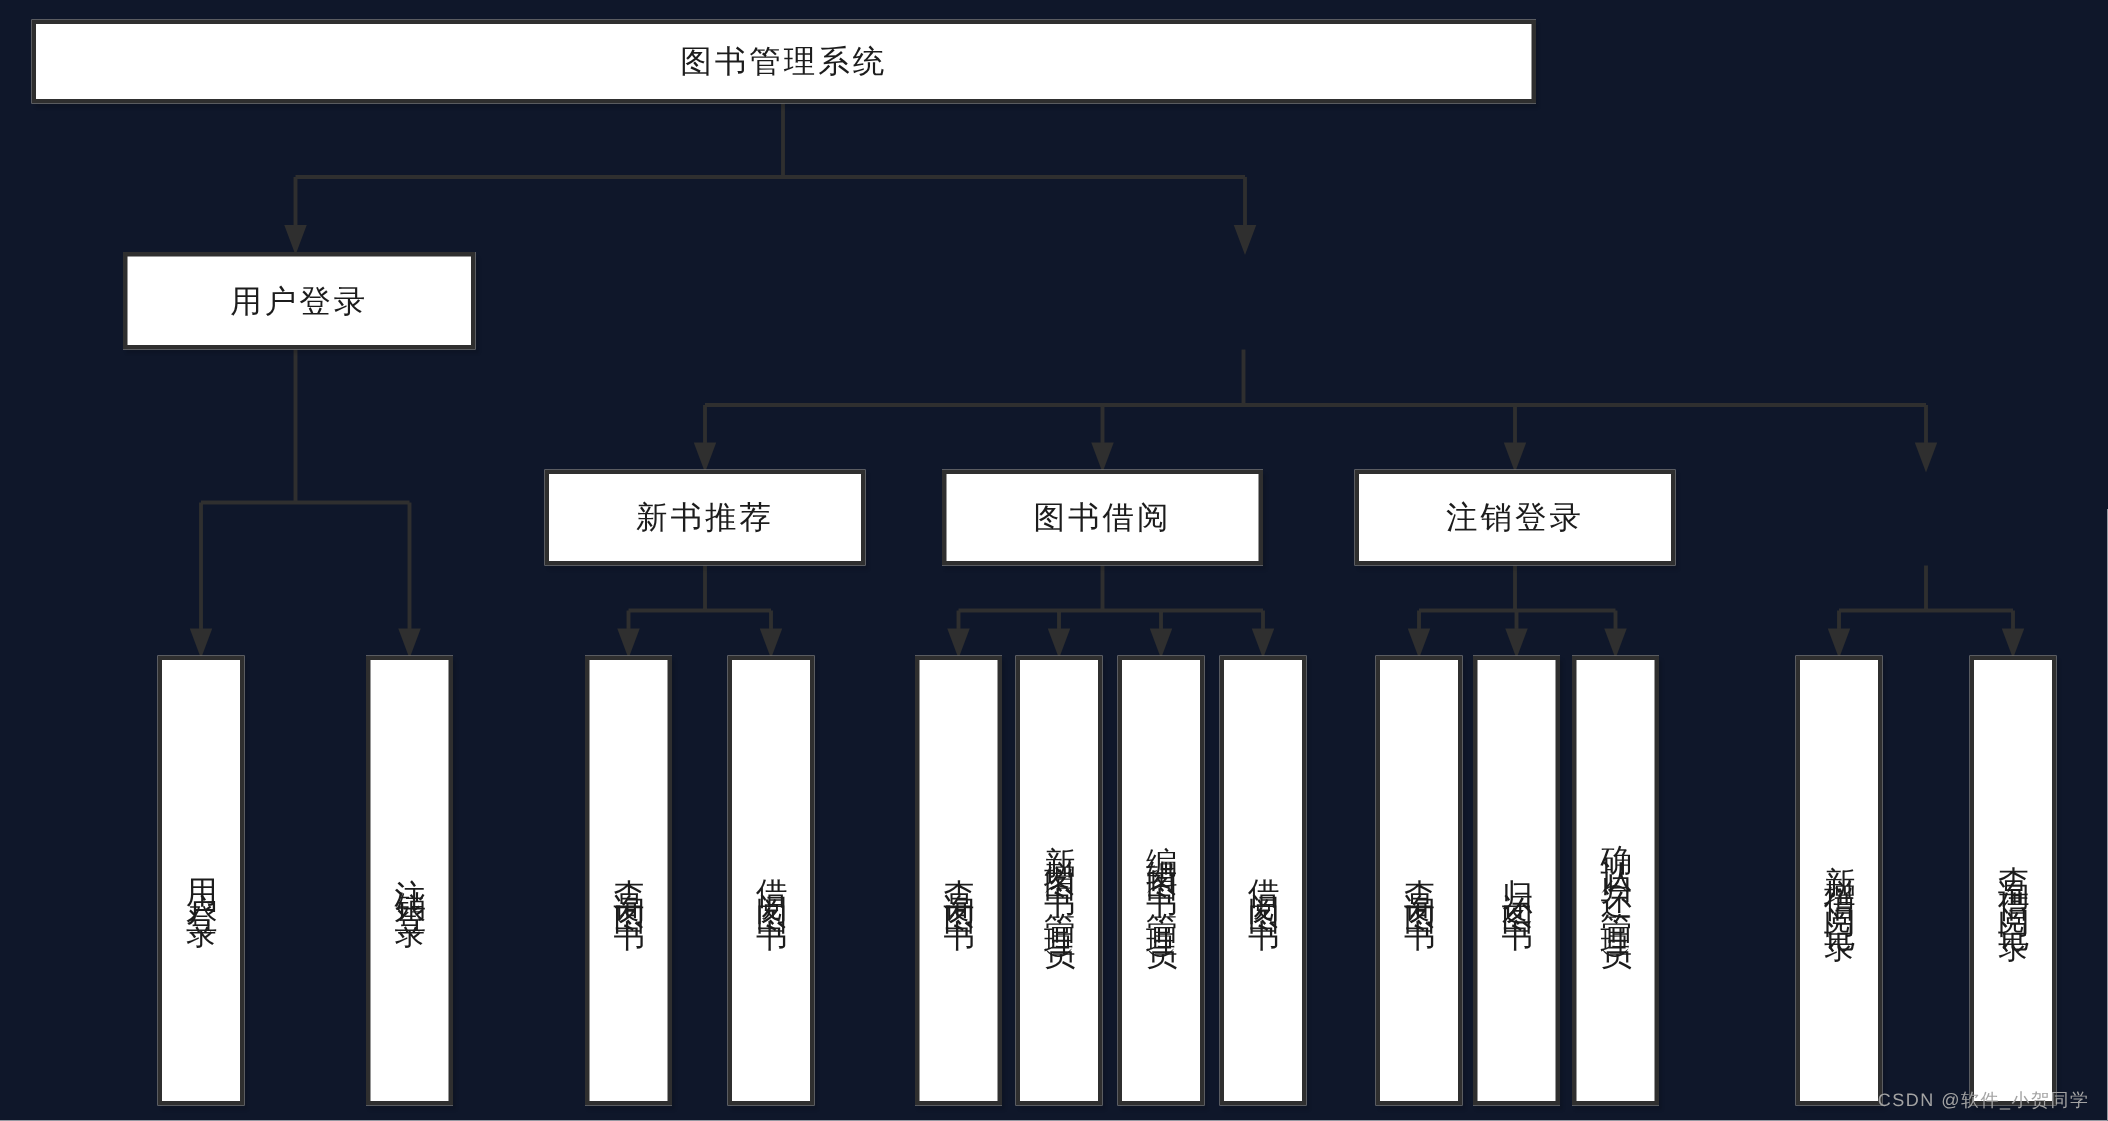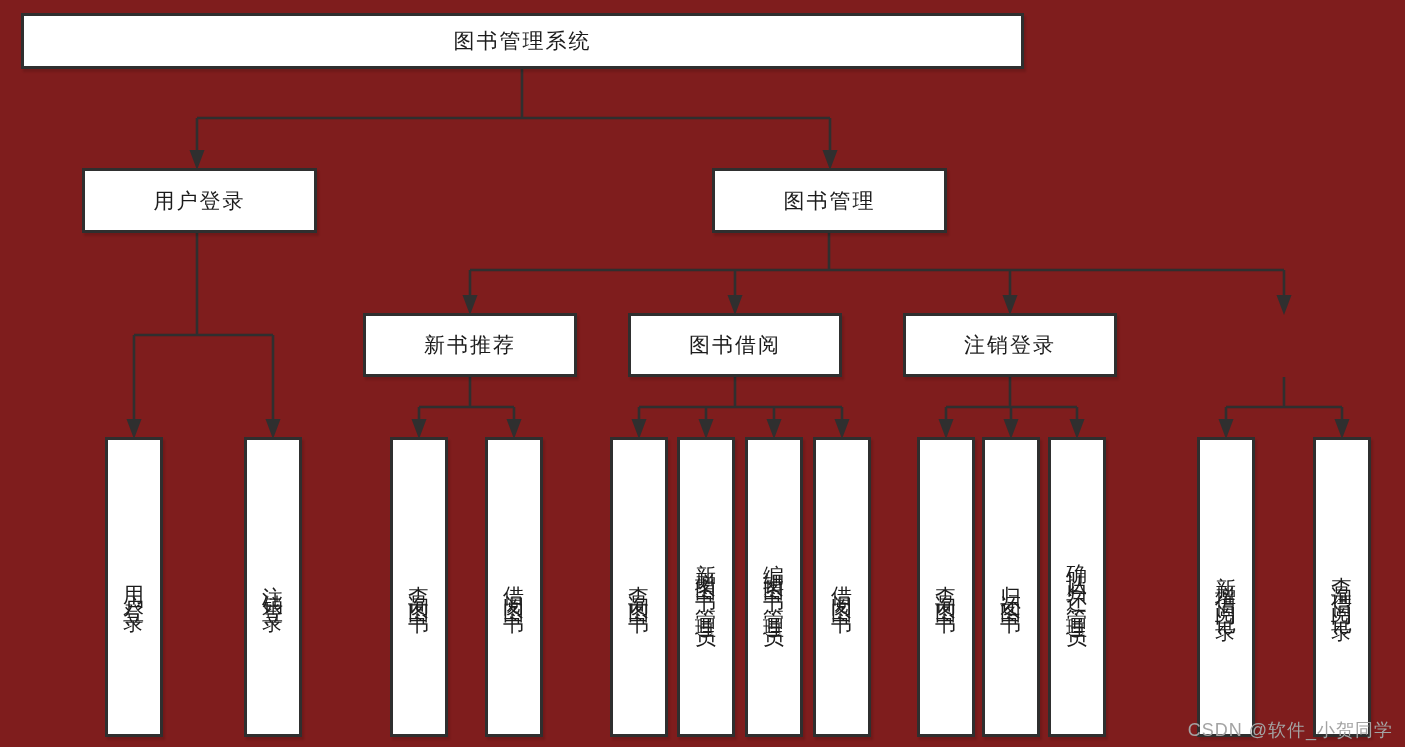--- a/index.html
+++ b/index.html
@@ -1,34 +1,34 @@
 <!DOCTYPE html>
 <html><head>
 <meta charset="utf-8">
 <style>
   html,body{margin:0;padding:0;background:#ffffff;}
   #canvas{
-    position:relative;width:1405px;height:747px;background:#7f1d1d;overflow:hidden;
+    position:relative;width:1405px;height:747px;background:#0f172a;overflow:hidden;
     font-family:"Liberation Sans","DejaVu Sans",sans-serif;
   }
   #wires{position:absolute;left:0;top:0;width:1405px;height:747px;}
   .box{
     position:absolute;background:#ffffff;border:3px solid #2f2f2f;box-sizing:border-box;
     display:flex;align-items:center;justify-content:center;
     box-shadow:2px 3px 2px rgba(0,0,0,0.13);
   }
   .hlabel{
     font-size:21px;color:#1c1c1c;letter-spacing:2px;white-space:nowrap;
   }
   .vlabel{
     writing-mode:vertical-rl;text-orientation:mixed;
     font-size:21px;color:#1c1c1c;letter-spacing:9px;line-height:1;white-space:nowrap;
   }
   .watermark{
-    position:absolute;right:12px;bottom:5px;font-size:18px;color:#a3a3a3;
+    position:absolute;right:12px;bottom:5px;font-size:12px;color:#a3a3a3;
     letter-spacing:1px;white-space:nowrap;z-index:5;
   }
 </style>
 </head>
 <body>
 
 <div id="canvas">
 
   <svg id="wires" viewBox="0 0 1405 747" xmlns="http://www.w3.org/2000/svg">
     <g stroke="#2f2f2f" stroke-width="2.6" fill="none">
@@ -69,23 +69,20 @@
       <polygon points="1334.5,419 1349.5,419 1342,439"></polygon>
     </g>
   </svg>
 
   <div class="box" style="left:21px;top:13px;width:1003px;height:56px">
     <span class="hlabel">图书管理系统</span>
   </div>
 
   <div class="box" style="left:82px;top:168px;width:235px;height:65px">
     <span class="hlabel">用户登录</span>
-  </div>
-  <div class="box" style="left:712px;top:168px;width:235px;height:65px">
-    <span class="hlabel">图书管理</span>
   </div>
 
   <div class="box" style="left:363px;top:313px;width:214px;height:64px">
     <span class="hlabel">新书推荐</span>
   </div>
   <div class="box" style="left:628px;top:313px;width:214px;height:64px">
     <span class="hlabel">图书借阅</span>
   </div>
   <div class="box" style="left:903px;top:313px;width:214px;height:64px">
     <span class="hlabel">注销登录</span>

